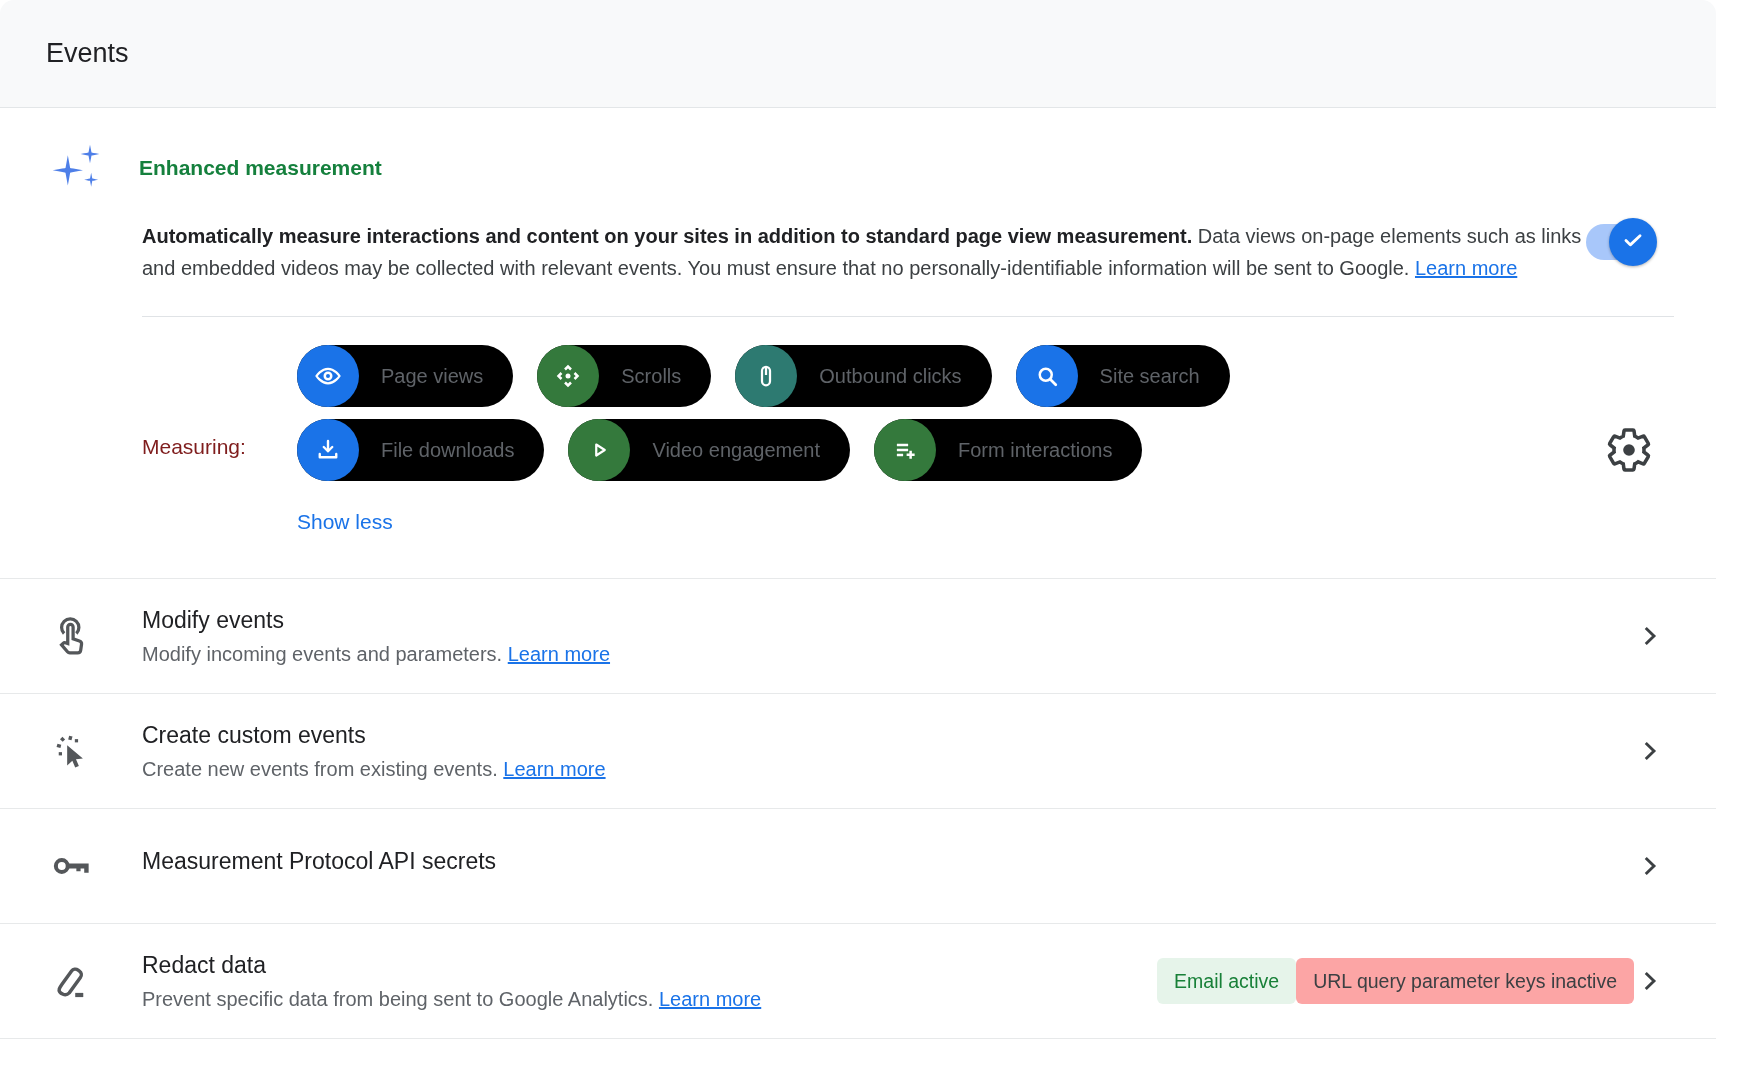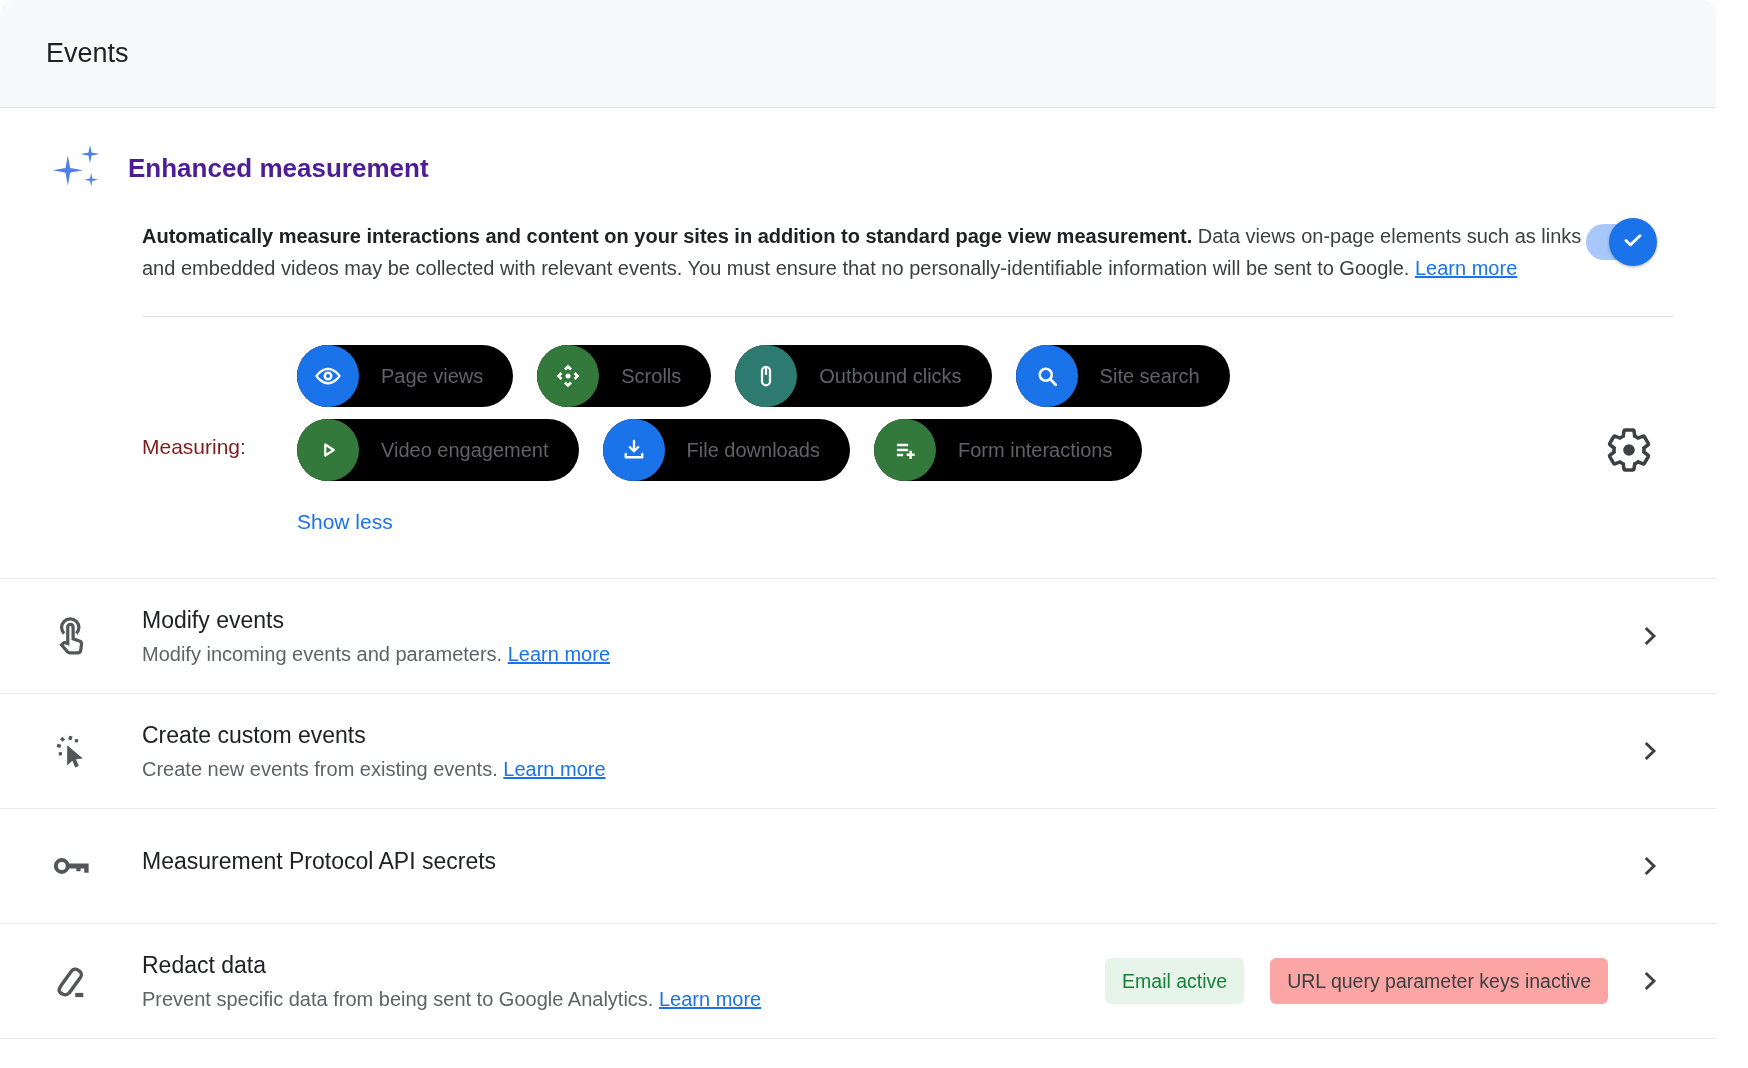--- a/index.html
+++ b/index.html
@@ -8,21 +8,21 @@
   .page { width: 1716px; height: 1068px; overflow: hidden; background: #fff; }
 
   
   .header { height: 108px; background: #f8f9fa; border-bottom: 1px solid #e3e6e8; border-radius: 14px 14px 0 0; display: flex; align-items: center; padding-left: 46px; }
   .header-title { font-size: 27px; font-weight: 400; color: #202124; }
 
   
   .em-section { padding-top: 32px; }
   .em-head { display: flex; align-items: center; margin-left: 48px; height: 56px; }
   .sparkles { width: 56px; height: 56px; flex: none; }
-  .em-title { margin-left: 24px; font-size: 26px; font-weight: 700; color: #4c1d95; }
+  .em-title { margin-left: 35px; font-size: 21px; font-weight: 700; color: #15803d; }
 
   .em-desc-row { position: relative; margin: 24px 0 0 142px; }
   .em-desc { width: 1450px; font-size: 20px; line-height: 32px; color: #3c4043; }
   .em-desc b { color: #202124; font-weight: 700; margin-top: 44px; }
   a.link { color: #1a73e8; text-decoration: underline; cursor: pointer; }
 
   .switch { position: absolute; right: 66px; top: 4px; width: 64px; height: 36px; }
   .switch-track { width: 64px; height: 36px; border-radius: 18px; background: #a8c7fa; }
   .switch-thumb { position: absolute; right: -7px; top: -6px; width: 48px; height: 48px; border-radius: 50%; background: #1a73e8; display: flex; align-items: center; justify-content: center; box-shadow: 0 1px 3px rgba(0,0,0,.3); }
 
@@ -42,21 +42,21 @@
   .show-less { display: inline-block; margin: 17px 0 44px 297px; font-size: 21px; font-weight: 500; color: #1a73e8; text-decoration: none; cursor: pointer; }
 
   
   .rows { border-top: 1px solid #e7e9ea; }
   .setting-row { display: flex; align-items: center; height: 115px; border-bottom: 1px solid #e7e9ea; padding-left: 48px; cursor: pointer; background: #fff; }
   .row-icon { width: 46px; height: 46px; flex: none; color: #54575a; }
   .row-icon svg { width: 46px; height: 46px; }
   .row-content { margin-left: 48px; }
   .row-title { font-size: 23px; font-weight: 500; color: #202124; margin-bottom: 9px; }
   .row-desc { font-size: 20px; color: #5f6368; }
-  .row-right { margin-left: auto; display: flex; align-items: center; gap: 26px; margin-right: 52px; }
+  .row-right { margin-left: auto; display: flex; align-items: center; margin-right: 52px; }
   .badge { height: 46px; display: inline-flex; align-items: center; padding: 0 17px; border-radius: 6px; font-size: 19.5px; white-space: nowrap; }
   .chevron { width: 30px; height: 30px; flex: none; }
 </style>
 </head>
 <body>
 
 <div class="page">
 
   <div class="header">
     <div class="header-title">Events</div>
@@ -131,36 +131,36 @@
               <svg viewBox="0 0 24 24" fill="none" stroke="#fff">
                   <circle cx="11" cy="11" r="4.8" stroke-width="2"></circle>
                   <path d="M14.6 14.6L19 19" stroke-width="2.2" stroke-linecap="round"></path>
                 </svg>
             </span>
             <span class="chip-label">Site search</span>
           </div>
         </div>
         <div class="chip-row">
           <div class="chip">
-            <span class="chip-circle" style="background-color: rgb(52, 121, 60);">
-              <svg viewBox="0 0 24 24" fill="none" stroke="#fff" stroke-width="1.8" stroke-linejoin="round">
-                  <path d="M9.8 7.6L16.6 12l-6.8 4.4z"></path>
-                </svg>
-            </span>
-            <span class="chip-label">Video engagement</span>
-          </div>
-          <div class="chip">
             <span class="chip-circle" style="background-color: rgb(26, 115, 232);">
               <svg viewBox="0 0 24 24" fill="none" stroke="#fff" stroke-width="1.9" stroke-linecap="round" stroke-linejoin="round">
                   <path d="M12 4.8v8"></path>
                   <path d="M8.6 9.6L12 13l3.4-3.4"></path>
                   <path d="M5.4 15.2v2.6h13.2v-2.6"></path>
                 </svg>
             </span>
             <span class="chip-label">File downloads</span>
+          </div>
+          <div class="chip">
+            <span class="chip-circle" style="background-color: rgb(52, 121, 60);">
+              <svg viewBox="0 0 24 24" fill="none" stroke="#fff" stroke-width="1.8" stroke-linejoin="round">
+                  <path d="M9.8 7.6L16.6 12l-6.8 4.4z"></path>
+                </svg>
+            </span>
+            <span class="chip-label">Video engagement</span>
           </div>
           <div class="chip">
             <span class="chip-circle" style="background-color: rgb(52, 121, 60);">
               <svg viewBox="0 0 24 24" fill="none" stroke="#fff" stroke-width="2">
                   <path d="M5.5 8h9"></path>
                   <path d="M5.5 12h9"></path>
                   <path d="M5.5 16h5"></path>
                   <path d="M16.5 12.6V19"></path>
                   <path d="M13.3 15.8h6.4"></path>
                 </svg>

